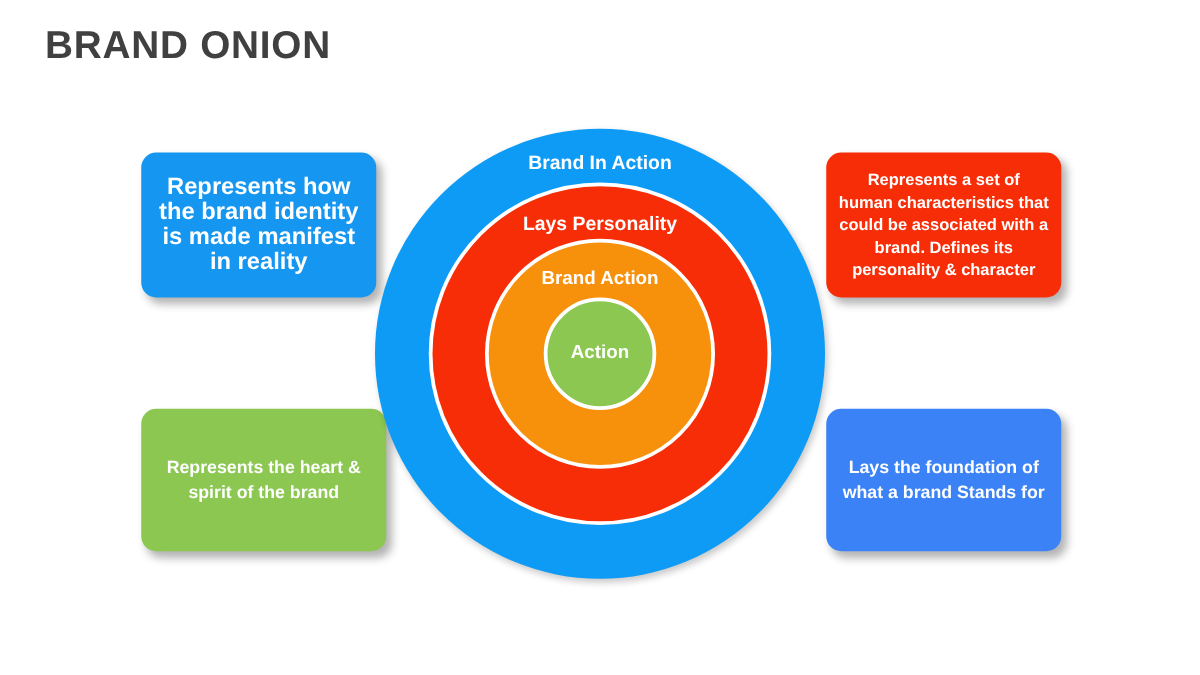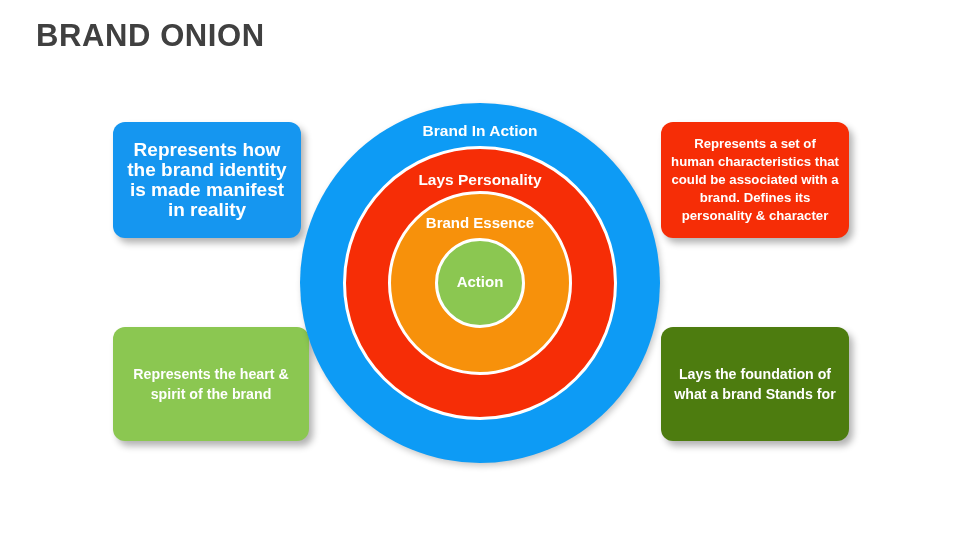--- a/index.html
+++ b/index.html
@@ -83,21 +83,21 @@
     height: 114px;
     background: #8bc751;
     font-size: 14.2px;
     line-height: 20px;
   }
   #callout-brand-values {
     left: 661px;
     top: 327px;
     width: 188px;
     height: 114px;
-    background: #4d7c0f;
+    background: #3b82f6;
     font-size: 14.2px;
     line-height: 20px;
   }
 
   
   #onion {
     position: absolute;
     left: 300px;
     top: 103px;
     width: 360px;
@@ -189,19 +189,19 @@
     <div class="ring" id="ring-brand-personality"></div>
 
     <div class="ring" id="ring-brand-values"></div>
 
     <div class="ring" id="ring-essence"></div>
 
     <div class="ring-label" id="label-brand-in-action">Brand In Action</div>
 
     <div class="ring-label" id="label-brand-personality">Lays Personality</div>
 
-    <div class="ring-label" id="label-brand-values">Brand Essence</div>
+    <div class="ring-label" id="label-brand-values">Brand Action</div>
 
     <div class="ring-label" id="label-essence">Action</div>
 
   </div>
 
 </div>
 
 </body></html>

